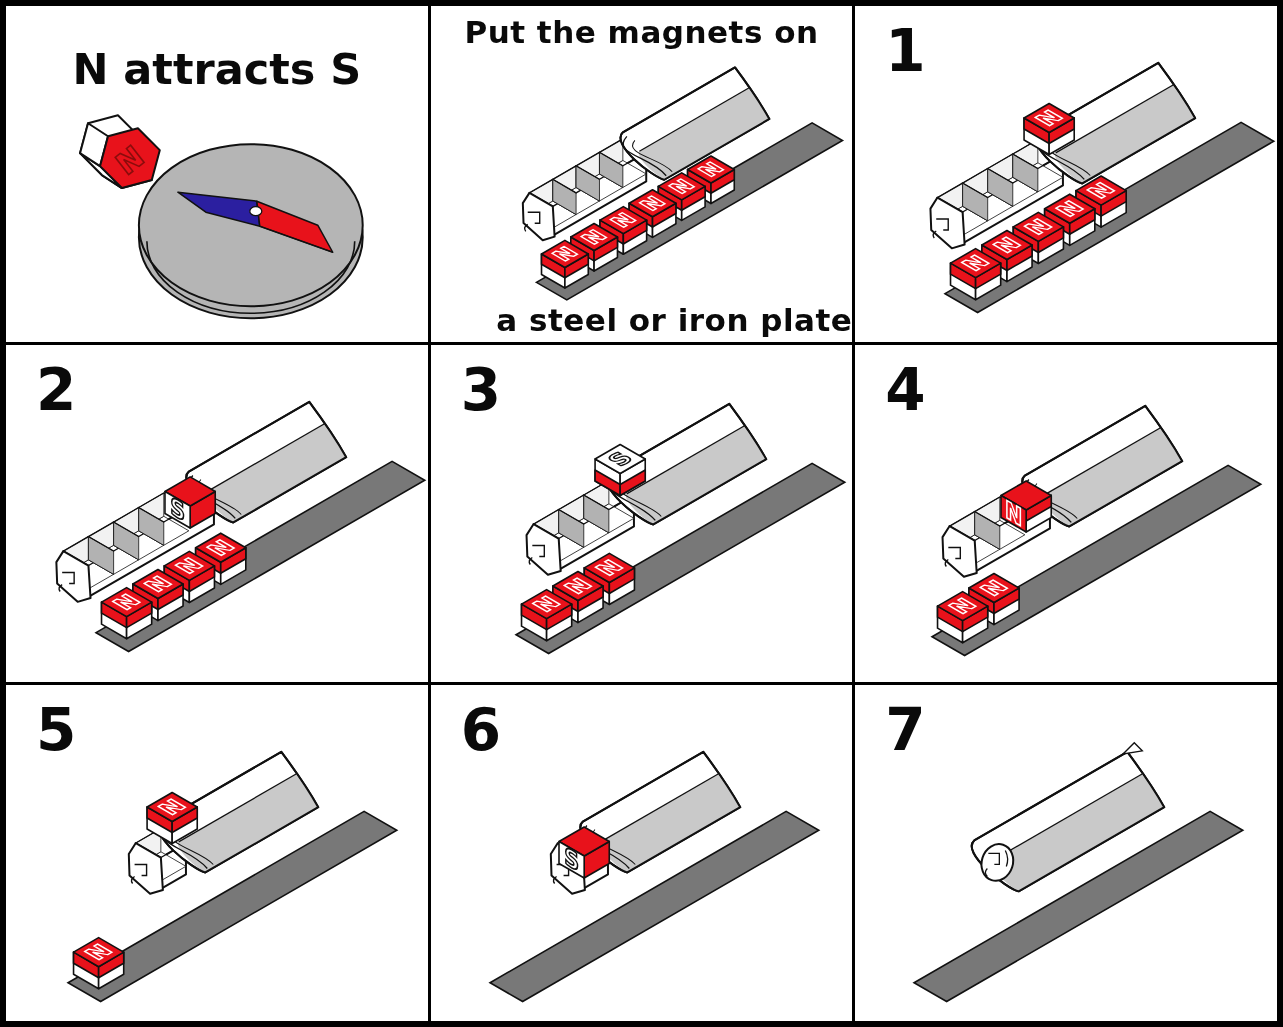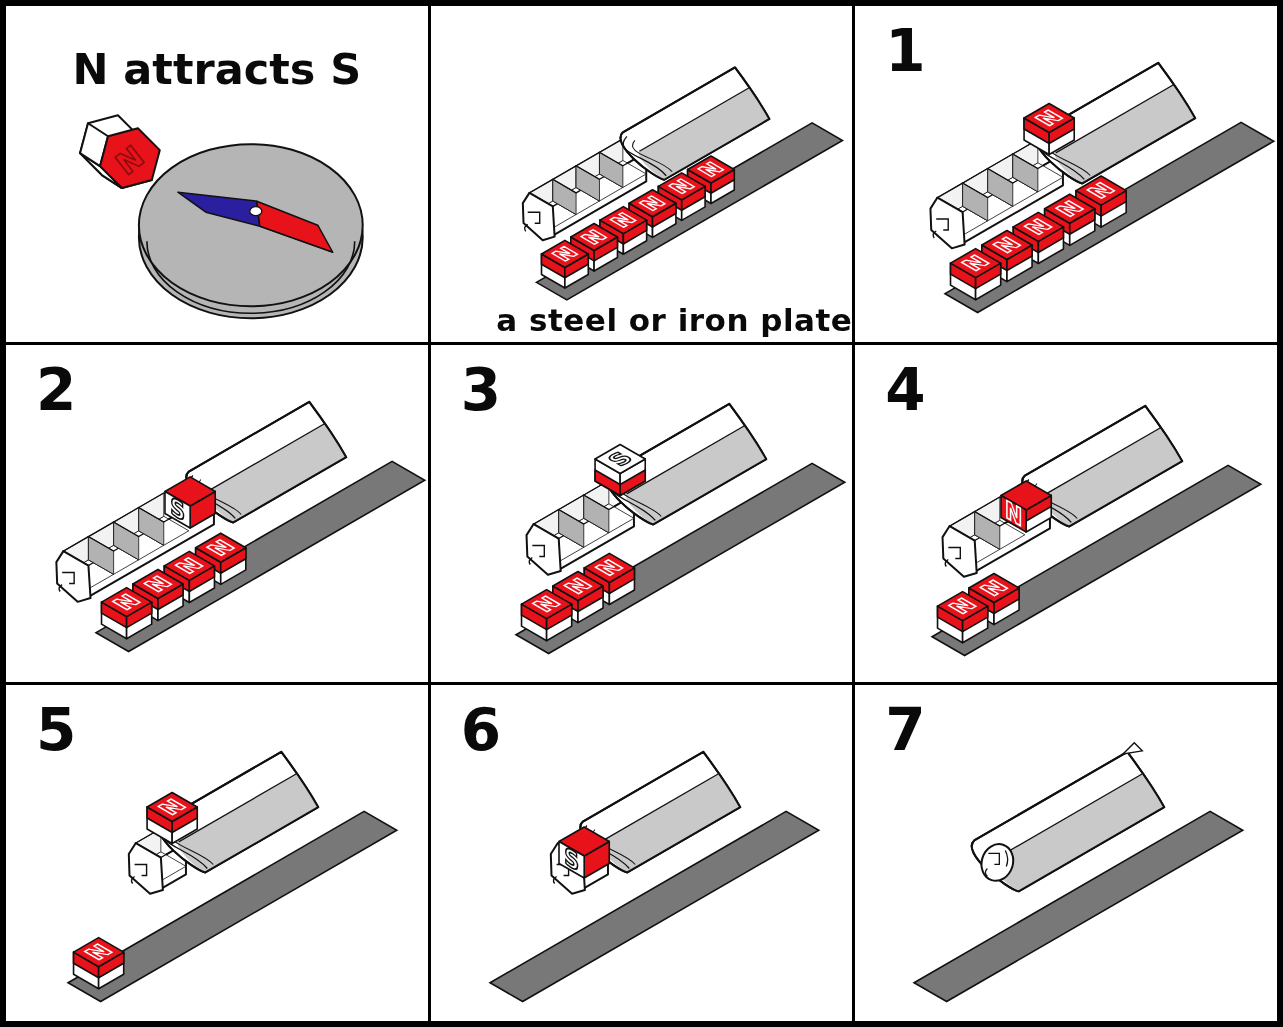--- a/index.html
+++ b/index.html
@@ -51,20 +51,21 @@
           <polygon points="125.9,160.9 96.0,168.9 116.0,181.9 145.9,173.9" fill="#fff" stroke="#111111" stroke-width="2" stroke-linejoin="round"></polygon>
           <polygon points="96.0,168.9 74.1,147.0 94.1,160.0 116.0,181.9" fill="#fff" stroke="#111111" stroke-width="2" stroke-linejoin="round"></polygon>
           <polygon points="74.1,147.0 82.1,117.1 102.1,130.1 94.1,160.0" fill="#fff" stroke="#111111" stroke-width="2" stroke-linejoin="round"></polygon>
           <polygon points="153.9,144.0 145.9,173.9 116.0,181.9 94.1,160.0 102.1,130.1 132.0,122.1" fill="#e8121b" stroke="#111111" stroke-width="2" stroke-linejoin="round"></polygon>
           <text transform="translate(124,154) rotate(-38)" font-size="30" font-weight="bold" font-family="&quot;DejaVu Sans&quot;,sans-serif" text-anchor="middle" dy="0.35em" fill="none" stroke="#8a0c0c" stroke-width="1.6">N</text>
         </g>
       </svg>
   </div>
 
   <div class="panel">
+    <div class="caption-top">Put the magnets on</div>
     <svg class="scene" viewBox="0 0 422 336" preserveAspectRatio="none">
         <g>
           <polygon points="121.9,200.2 215.4,146.2 215.4,175.3 121.9,229.3" fill="#fff" stroke="#111111" stroke-width="2" stroke-linejoin="round"></polygon>
           <polygon points="98.5,208.3 121.9,194.8 145.2,208.3 121.9,221.8" fill="#fff" stroke="#111111" stroke-width="0.8"></polygon>
           <polygon points="98.5,186.7 121.9,173.2 121.9,194.8 98.5,208.3" fill="#f2f2f2" stroke="#111111" stroke-width="0.8"></polygon>
           <polygon points="98.5,186.7 121.9,200.2 121.9,221.8 98.5,208.3" fill="#b2b2b2" stroke="#111111" stroke-width="0.8"></polygon>
           <polygon points="98.5,186.7 121.9,173.2 145.2,186.7 121.9,200.2" fill="none" stroke="#111111" stroke-width="1.3"></polygon>
           <polygon points="121.9,194.8 145.2,181.3 168.6,194.8 145.2,208.3" fill="#fff" stroke="#111111" stroke-width="0.8"></polygon>
           <polygon points="121.9,173.2 145.2,159.7 145.2,181.3 121.9,194.8" fill="#f2f2f2" stroke="#111111" stroke-width="0.8"></polygon>
           <polygon points="121.9,173.2 145.2,186.7 145.2,208.3 121.9,194.8" fill="#b2b2b2" stroke="#111111" stroke-width="0.8"></polygon>

